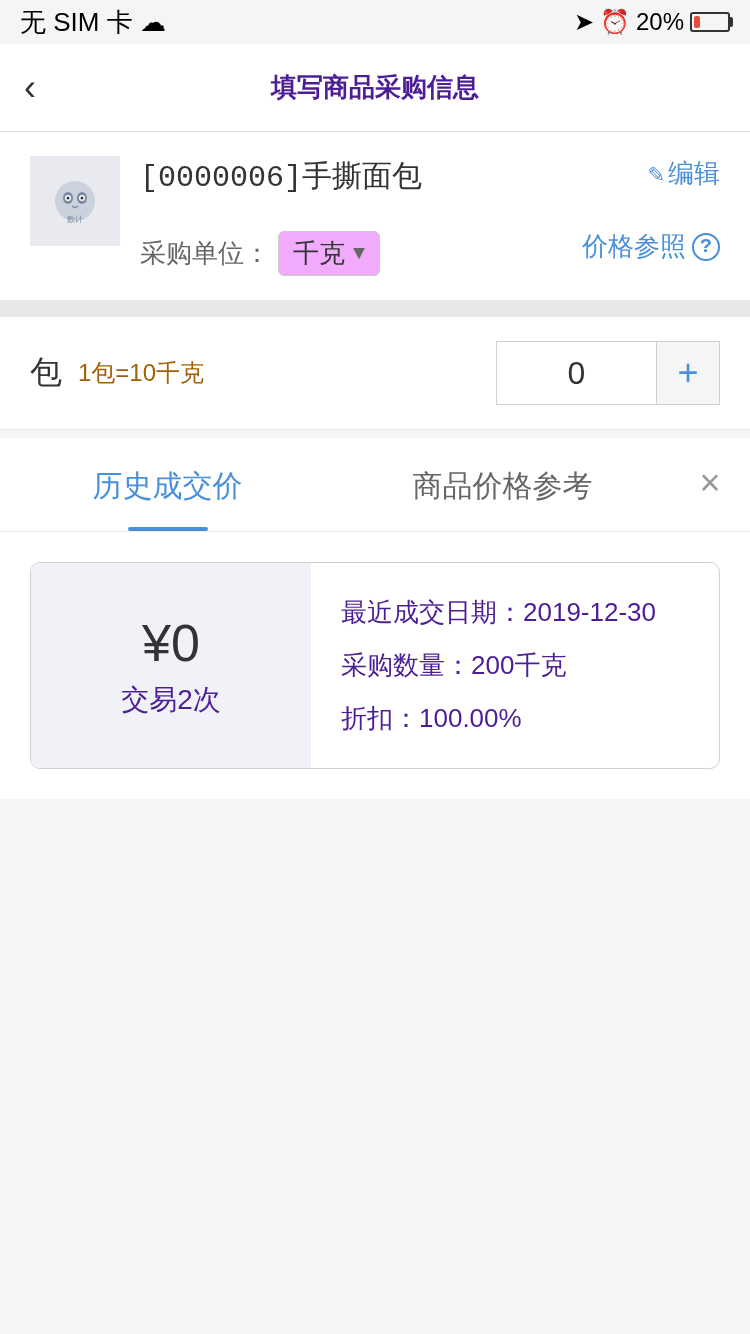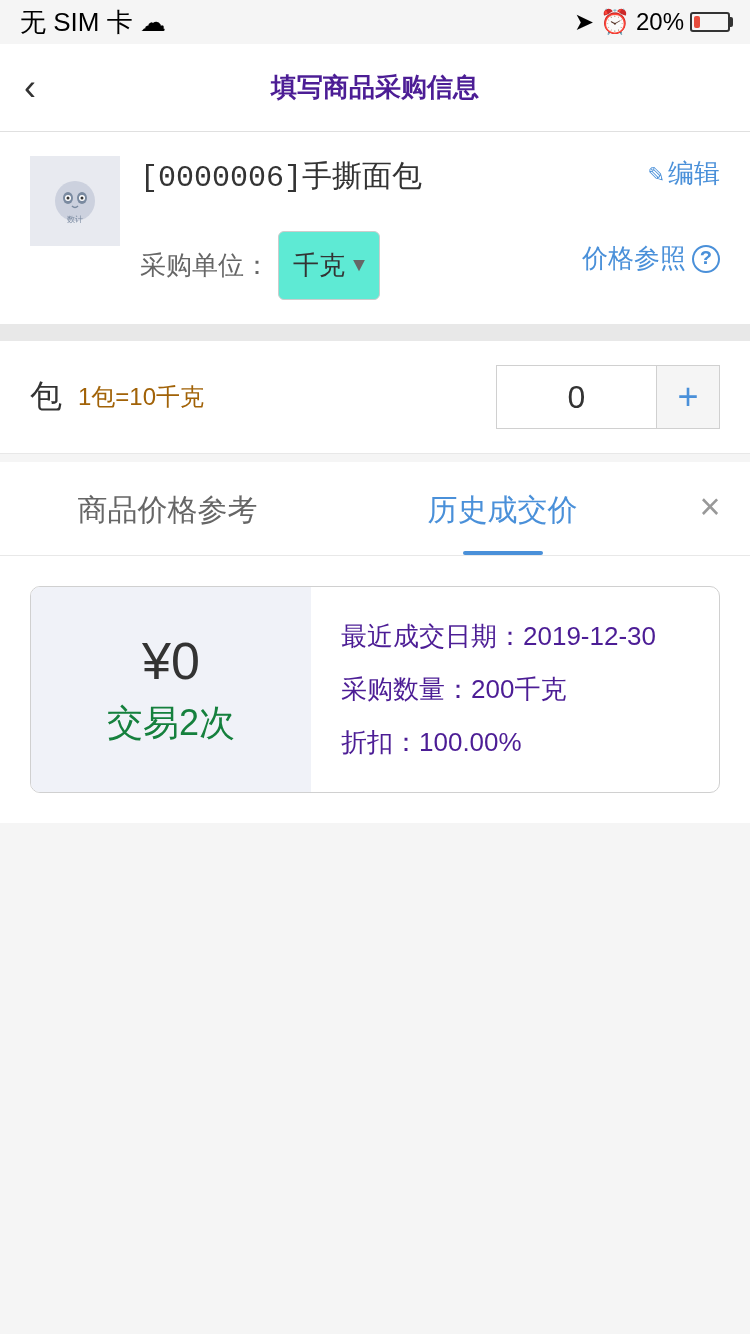--- a/index.html
+++ b/index.html
@@ -156,24 +156,24 @@
       justify-content: space-between;
       margin-top: 20px;
     }
     .unit-label {
       font-size: 26px;
       color: #666;
     }
     .unit-select {
       display: flex;
       align-items: center;
-      background: #5eead4;
+      background: #f0abfc;
       border: 1px solid #ccc;
       border-radius: 6px;
-      padding: 16px 14px;
+      padding: 4px 14px;
       font-size: 26px;
       color: #333;
       gap: 8px;
       cursor: pointer;
     }
     .unit-select-arrow {
       font-size: 20px;
       color: #666;
     }
     .price-ref {
@@ -321,22 +321,22 @@
       align-items: center;
       justify-content: center;
       padding: 40px 20px;
     }
     .price-value {
       font-size: 52px;
       color: #333;
       font-weight: 500;
     }
     .price-trade {
-      font-size: 36px;
-      color: #15803d;
+      font-size: 28px;
+      color: #4c1d95;
       margin-top: 8px;
     }
     .price-card-right {
       flex: 1;
       padding: 30px 30px;
       display: flex;
       flex-direction: column;
       justify-content: center;
       gap: 14px;
     }
@@ -423,25 +423,25 @@
   </div>
   <div class="quantity-right">
     <input class="qty-input" type="text" value="0" style="">
     <div class="qty-plus">+</div>
   </div>
 </div>
 
 <div class="bottom-panel">
 
   <div class="tabs">
+    <div class="tab-item active">
+      <span>历史成交价</span>
+    </div>
     <div class="tab-item">
       <span>商品价格参考</span>
-    </div>
-    <div class="tab-item active">
-      <span>历史成交价</span>
     </div>
     <div class="tab-close">×</div>
   </div>
 
   <div class="history-content">
     <div class="price-card">
       <div class="price-card-left">
         <div class="price-value">¥0</div>
         <div class="price-trade">交易2次</div>
       </div>

